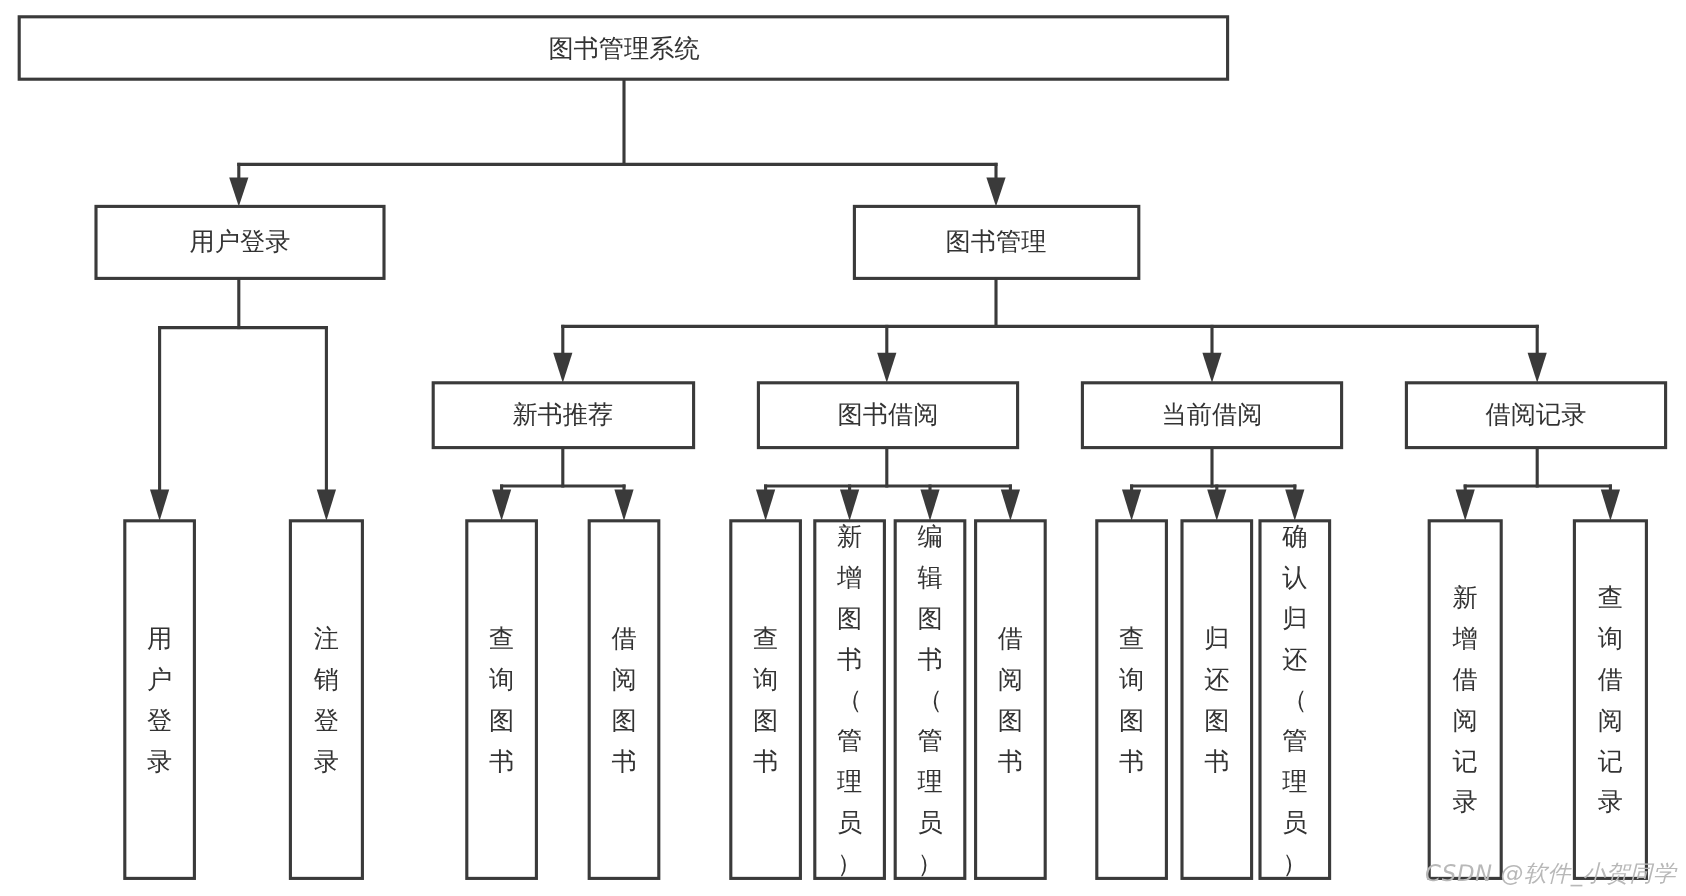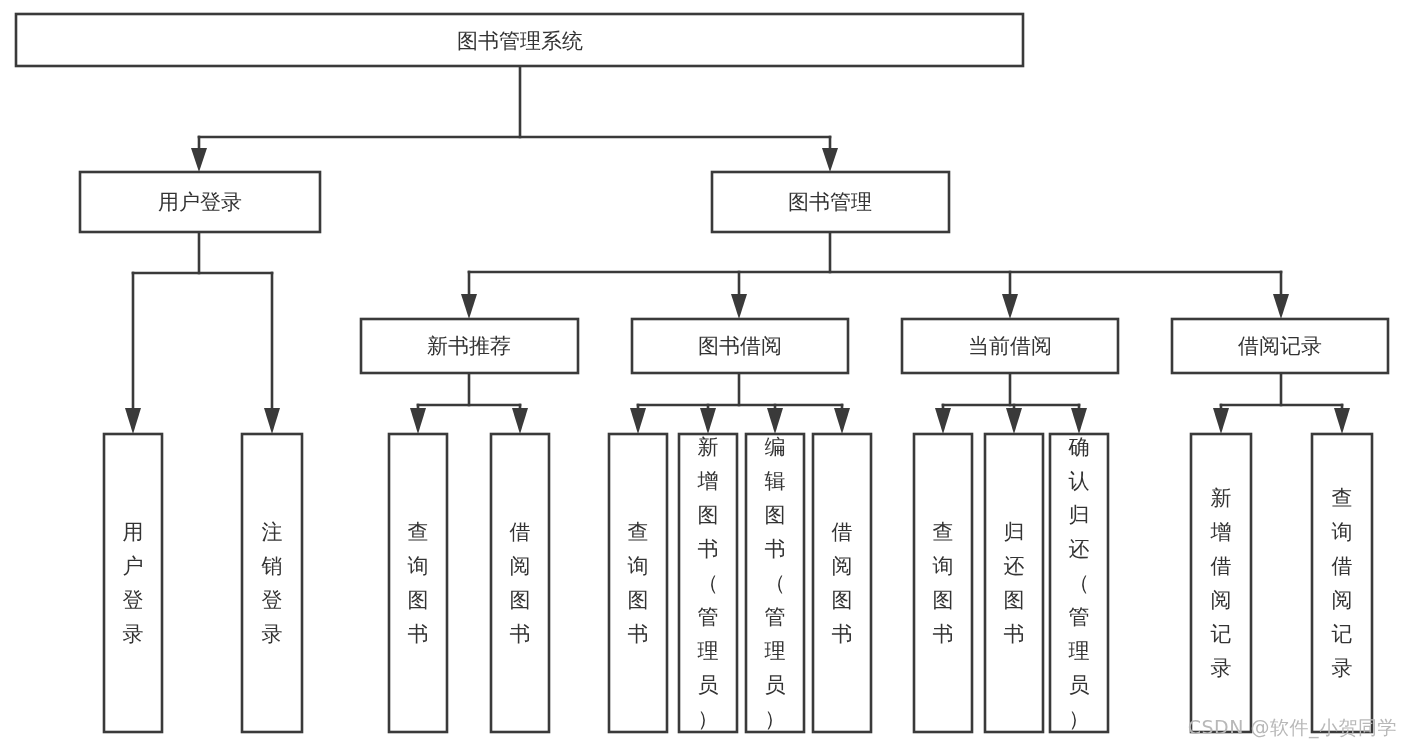--- a/index.html
+++ b/index.html
@@ -57,20 +57,21 @@
   .watermark {
     position: absolute;
     right: 8px;
     bottom: 6px;
     font-family: "DejaVu Sans", "Liberation Sans", sans-serif;
     font-size: 19px;
     color: #b8b8b8;
     letter-spacing: 0.5px;
     white-space: nowrap;
     pointer-events: none;
+    font-style: italic;
   }
 </style>
 </head>
 <body>
 
 <div id="diagram-root">
   <svg class="flow" viewBox="0 0 1405 747" xmlns="http://www.w3.org/2000/svg">
 
     <g>
 

